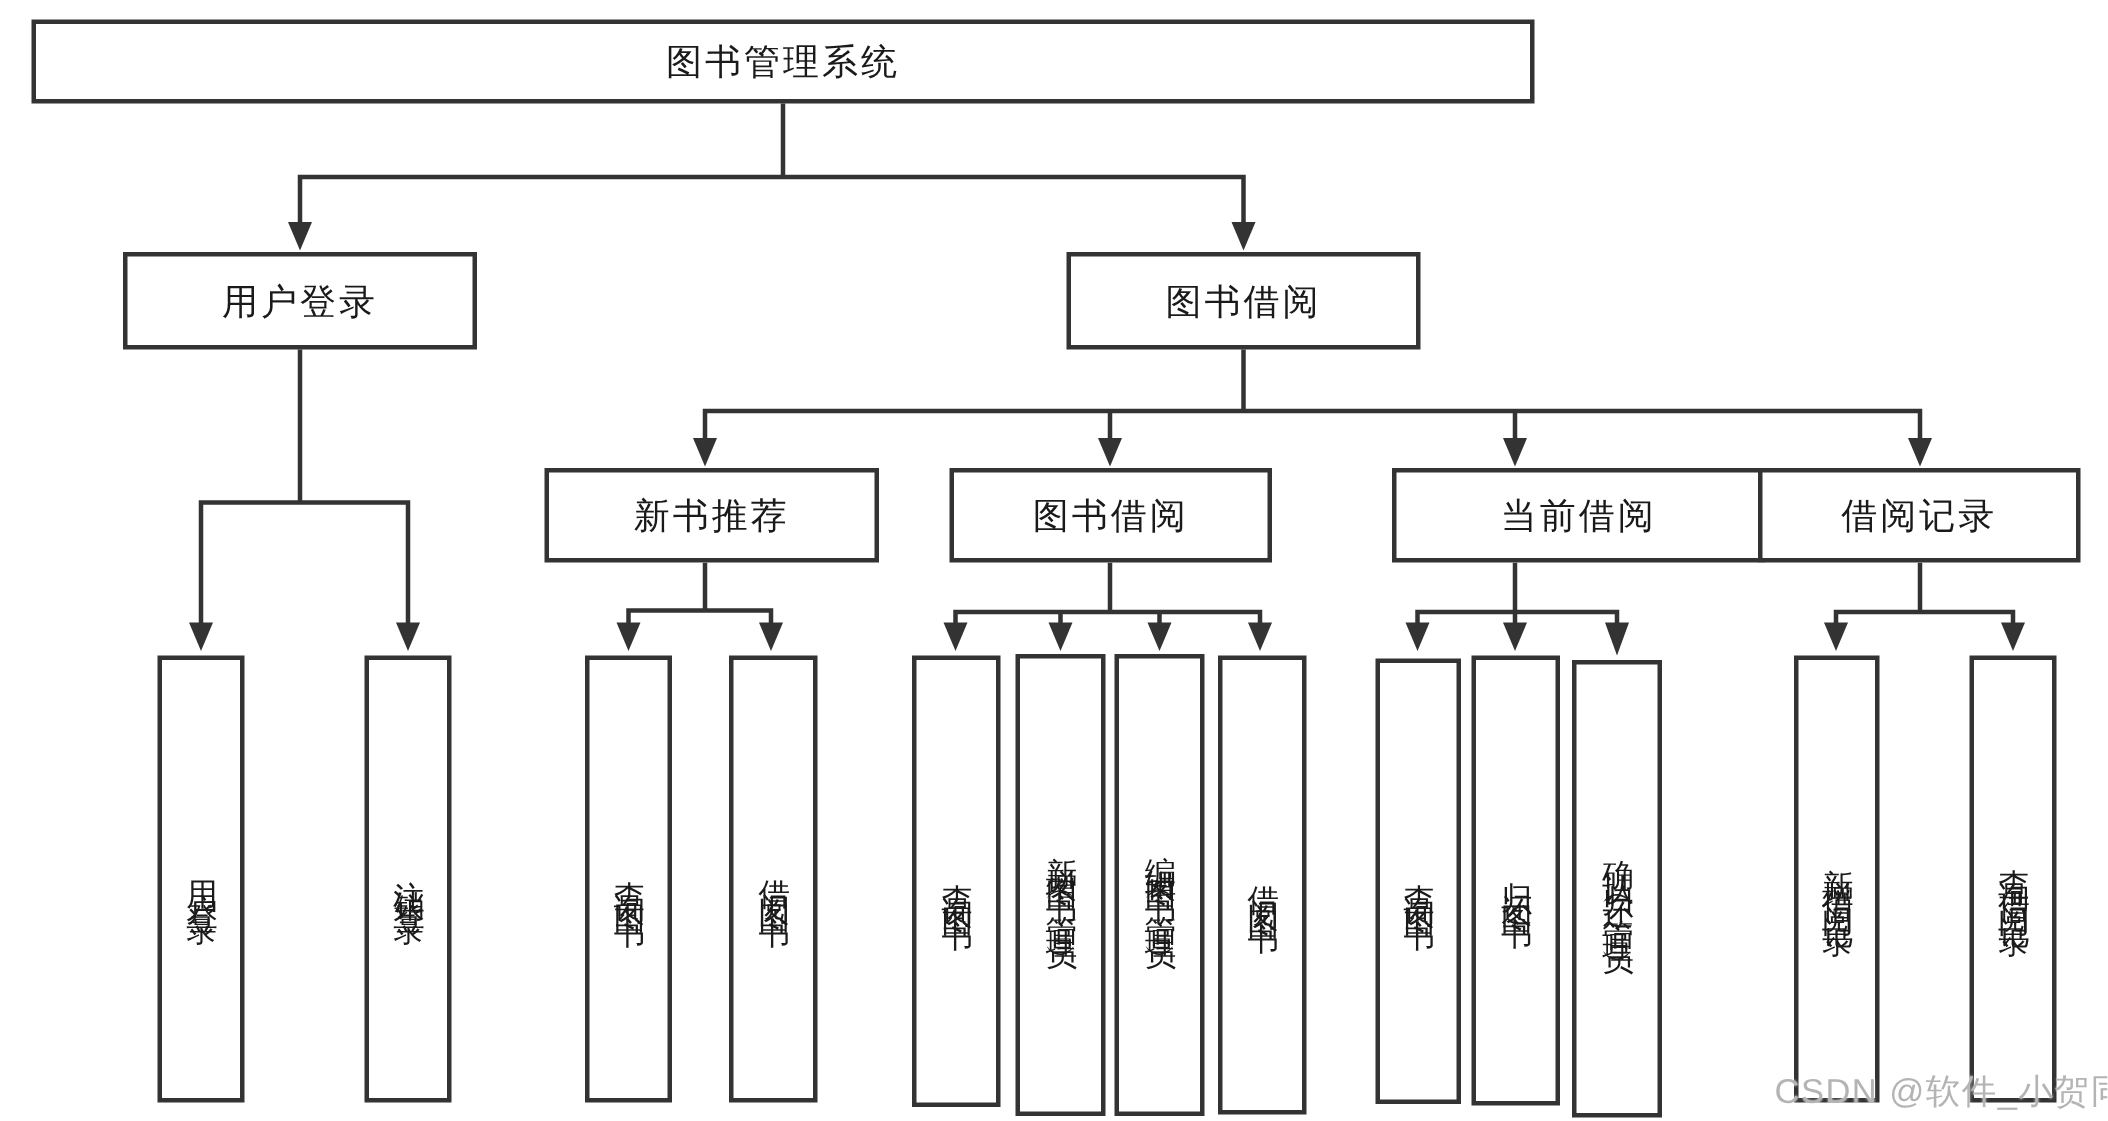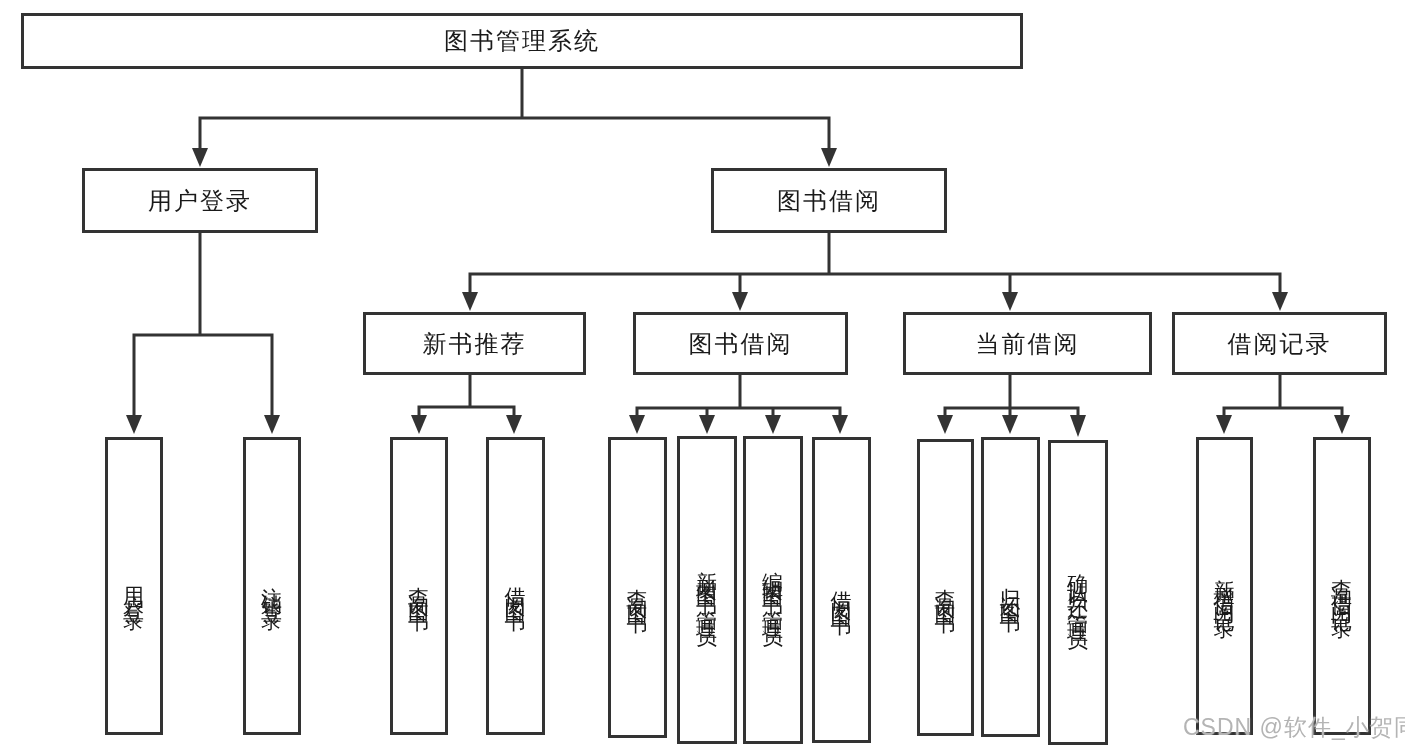--- a/index.html
+++ b/index.html
@@ -114,21 +114,21 @@
   <div class="node h" style="left:711px;top:168px;width:236px;height:65px">
     <span>图书借阅</span>
   </div>
 
   <div class="node h" style="left:363px;top:312px;width:223px;height:63px">
     <span>新书推荐</span>
   </div>
   <div class="node h" style="left:633px;top:312px;width:215px;height:63px">
     <span>图书借阅</span>
   </div>
-  <div class="node h" style="left:903px;top:312px;width:249px;height:63px">
+  <div class="node h" style="left:928px;top:312px;width:249px;height:63px">
     <span>当前借阅</span>
   </div>
   <div class="node h" style="left:1172px;top:312px;width:215px;height:63px">
     <span>借阅记录</span>
   </div>
 
   <div class="node v" style="left:105px;top:437px;width:58px;height:298px">
     <span>用户登录</span>
   </div>
   <div class="node v" style="left:243px;top:437px;width:58px;height:298px">

